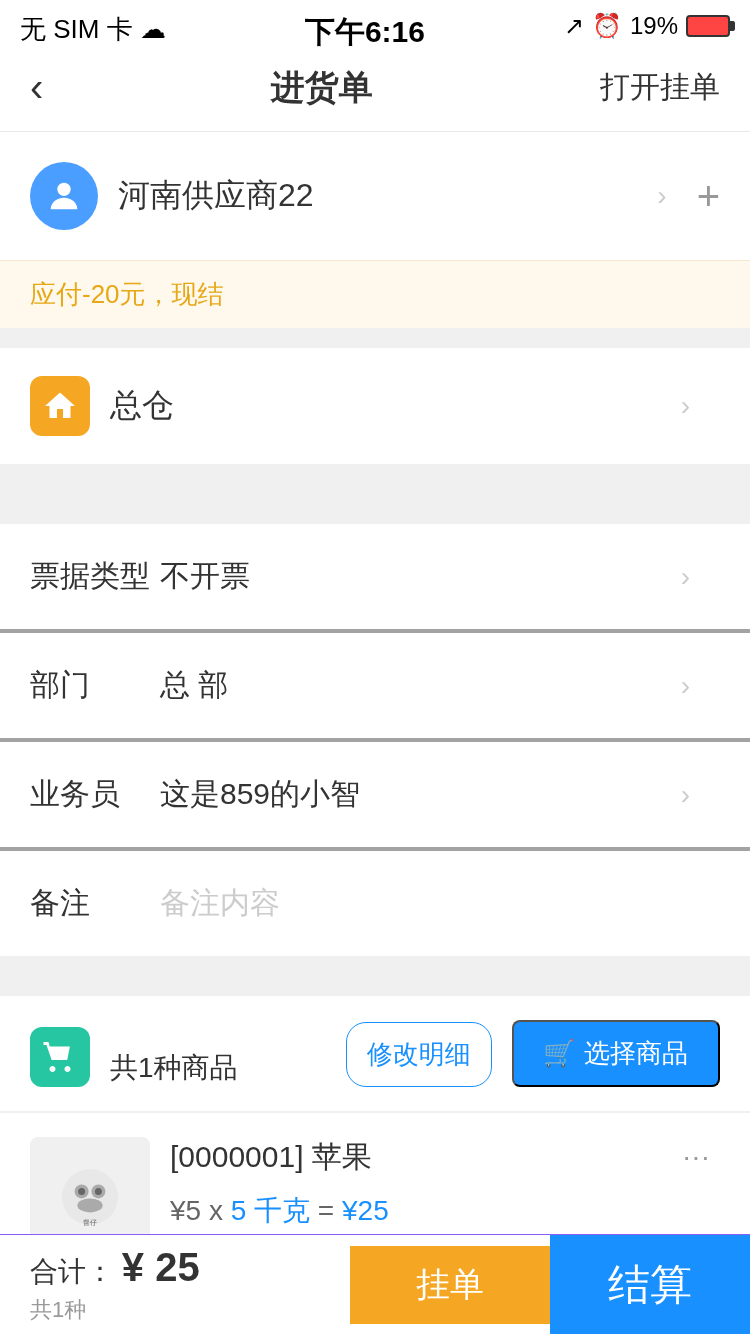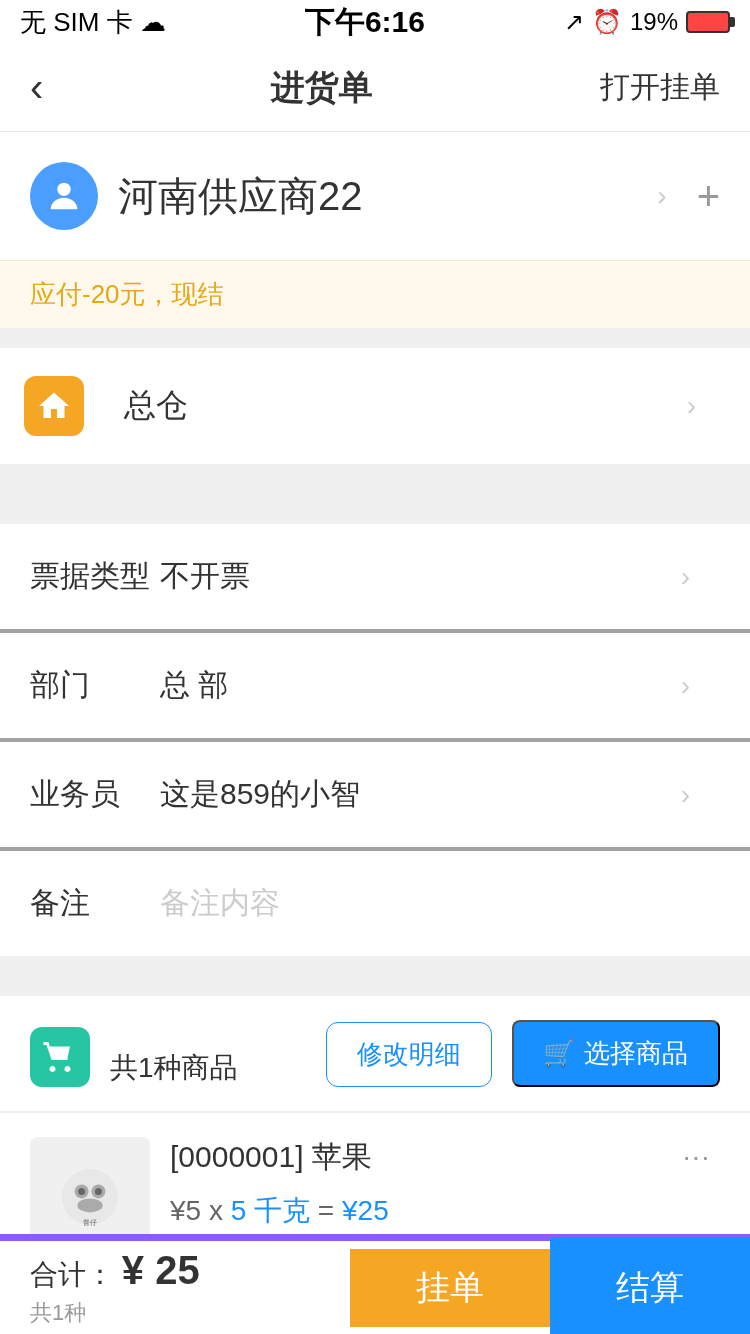--- a/index.html
+++ b/index.html
@@ -11,23 +11,23 @@
       min-height: 1334px;
       overflow-x: hidden;
       font-size: 28px;
     }
 
     
     .status-bar {
       background: #fff;
       height: 44px;
       display: flex;
-      align-items: center;
+      align-items: flex-start;
       justify-content: space-between;
-      padding: 0 20px;
+      padding: 12px 20px;
       font-size: 26px;
       font-weight: 500;
     }
     .status-left { display: flex; align-items: center; gap: 10px; }
     .status-center { font-size: 30px; font-weight: 600; }
     .status-right { display: flex; align-items: center; gap: 8px; font-size: 24px; }
     .battery {
       display: inline-block;
       width: 44px;
       height: 22px;
@@ -102,21 +102,21 @@
       margin-right: 20px;
       flex-shrink: 0;
     }
     .avatar-icon {
       width: 40px;
       height: 40px;
       fill: #fff;
     }
     .supplier-name {
       flex: 1;
-      font-size: 40px;
+      font-size: 32px;
       color: #333;
     }
     .chevron-right {
       color: #ccc;
       font-size: 28px;
       margin-right: 30px;
     }
     .plus-btn {
       font-size: 40px;
       color: #999;
@@ -135,23 +135,22 @@
     .divider {
       height: 20px;
       background: #f0f0f0;
     }
 
     
     .warehouse-row {
       background: #fff;
       display: flex;
       align-items: center;
-      padding: 28px 24px;
+      padding: 28px 30px;
       margin-bottom: 20px;
-      gap: 20px;
     }
     .warehouse-icon {
       width: 60px;
       height: 60px;
       background: #f5a623;
       border-radius: 12px;
       display: flex;
       align-items: center;
       justify-content: center;
       margin-right: 20px;
@@ -214,22 +213,22 @@
     }
     .product-count {
       flex: 1;
       font-size: 28px;
       color: #333;
     }
     .btn-outline {
       border: 1.5px solid #1890ff;
       color: #1890ff;
       background: #fff;
-      padding: 14px 30px;
-      border-radius: 12px;
+      padding: 14px 20px;
+      border-radius: 20px;
       font-size: 26px;
       cursor: pointer;
     }
     .btn-primary {
       background: #1890ff;
       color: #fff;
       padding: 14px 30px;
       border-radius: 8px;
       font-size: 26px;
       cursor: pointer;
@@ -285,21 +284,21 @@
     
     .bottom-bar {
       position: fixed;
       bottom: 0;
       left: 0;
       width: 750px;
       height: 100px;
       display: flex;
       align-items: center;
       background: #fff;
-      border-top: 7px solid #8b5cf6;
+      border-top: 1px solid #8b5cf6;
     }
     .total-section {
       flex: 1;
       padding: 0 30px;
     }
     .total-label {
       font-size: 28px;
       color: #333;
       display: inline;
     }
@@ -324,21 +323,21 @@
       display: flex;
       align-items: center;
       justify-content: center;
       cursor: pointer;
     }
     .btn-checkout {
       width: 200px;
       height: 100px;
       background: #1890ff;
       color: #fff;
-      font-size: 34px;
+      font-size: 42px;
       font-weight: 500;
       display: flex;
       align-items: center;
       justify-content: center;
       cursor: pointer;
     }
 
     
     .scroll-content {
       padding-bottom: 100px;

